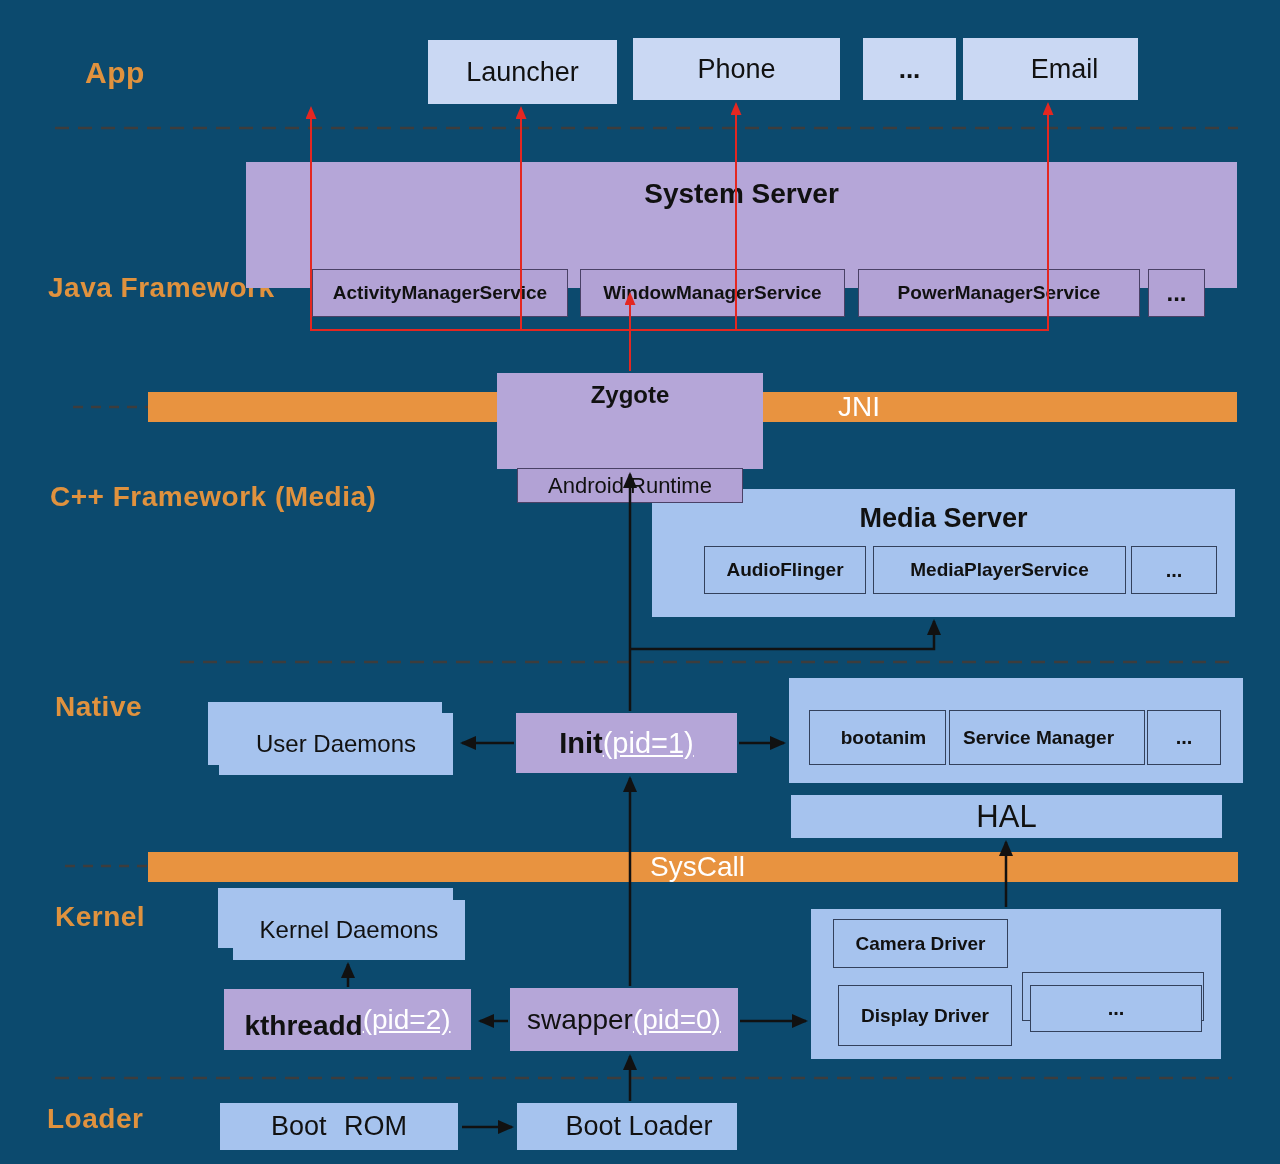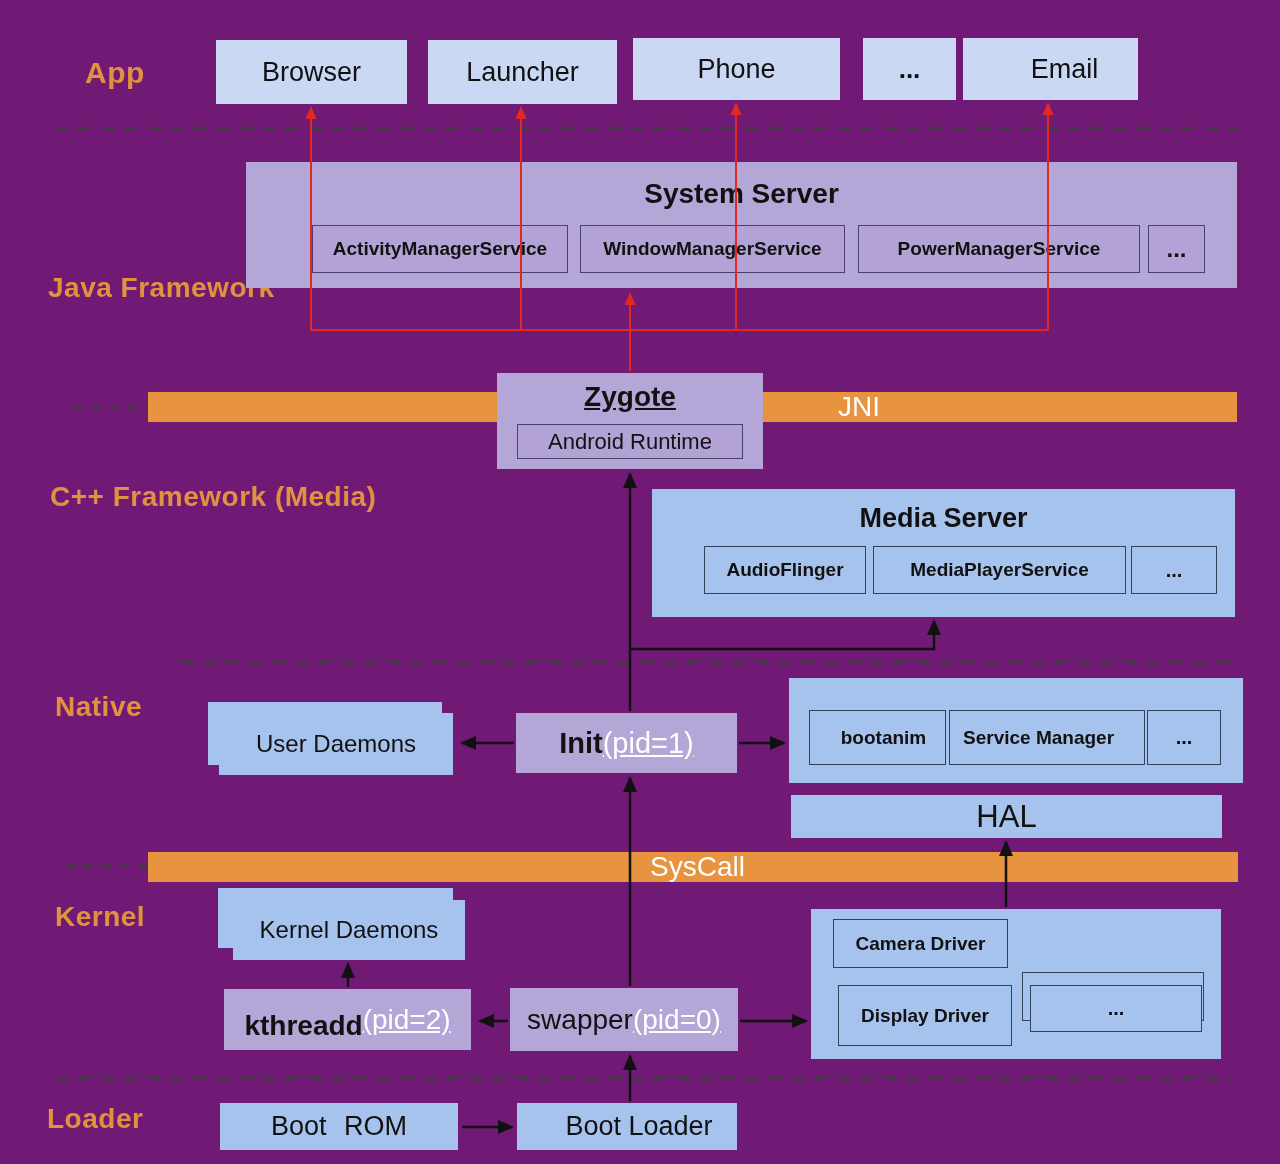--- a/index.html
+++ b/index.html
@@ -1,29 +1,29 @@
 <!DOCTYPE html>
 <html><head>
 <meta charset="utf-8">
 <style>
   html,body{margin:0;padding:0;background:#fff;}
   .canvas{
-    position:relative;width:1280px;height:1164px;background:#701a75;
+    position:relative;width:1280px;height:1164px;background:#0c4a6e;
     font-family:"Liberation Sans",sans-serif;overflow:hidden;
   }
   .box{
     position:absolute;box-sizing:border-box;display:flex;
     align-items:center;justify-content:center;
     color:#111;text-align:center;
   }
   .blue-light{background:#cad8f3;}
   .blue{background:#a6c3ee;}
   .purple{background:#b5a6d8;}
   .inner-b{border:1.5px solid #33415c;background:#a6c3ee;}
-  .inner-p{border:1.5px solid #4a4166;background:#b2a2d5;}
+  .inner-p{border:1.5px solid #4a4166;background:#b2a2d5;margin-top:44px;}
   .layer-label{
     position:absolute;color:#e0923e;font-weight:bold;
     font-size:28px;letter-spacing:0.5px;white-space:nowrap;
   }
   .band{position:absolute;background:#e89340;}
   .band-text{position:absolute;color:#ffffff;font-size:28px;white-space:nowrap;}
   .title-abs{position:absolute;left:0;width:100%;text-align:center;font-weight:bold;color:#111;}
   .pid{color:#ffffff;font-weight:normal;text-decoration:underline;}
   svg.overlay{position:absolute;left:0;top:0;z-index:30;pointer-events:none;}
   .lvl-band{z-index:5;}
@@ -40,36 +40,35 @@
   <div class="layer-label" style="left:50px;top:481px;">C++ Framework (Media)</div>
   <div class="layer-label" style="left:55px;top:691px;">Native</div>
   <div class="layer-label" style="left:55px;top:901px;">Kernel</div>
   <div class="layer-label" style="left:47px;top:1103px;">Loader</div>
 
   <div class="band lvl-band" style="left:148px;top:392px;width:1089px;height:30px;"></div>
   <span class="band-text" style="left:838px;top:392px;line-height:30px;z-index:6;">JNI</span>
   <div class="band lvl-band" style="left:148px;top:852px;width:1090px;height:30px;"></div>
   <span class="band-text" style="left:650px;top:852px;line-height:30px;z-index:6;">SysCall</span>
 
-  <div class="box blue-light lvl-box" style="left:216px;top:40px;width:191px;height:64px;font-size:27px;">Browser</div>
   <div class="box blue-light lvl-box" style="left:428px;top:40px;width:189px;height:64px;font-size:27px;">Launcher</div>
   <div class="box blue-light lvl-box" style="left:633px;top:38px;width:207px;height:62px;font-size:27px;">Phone</div>
   <div class="box blue-light lvl-box" style="left:863px;top:38px;width:93px;height:62px;font-size:26px;font-weight:bold;">...</div>
   <div class="box blue-light lvl-box" style="left:963px;top:38px;width:175px;height:62px;font-size:27px;padding-left:28px;">Email</div>
 
   <div class="box purple lvl-box" style="left:246px;top:162px;width:991px;height:126px;">
     <div class="title-abs" style="top:16px;font-size:28px;">System Server</div>
   </div>
   <div class="box inner-p lvl-inner" style="left:312px;top:225px;width:256px;height:48px;font-size:19px;font-weight:bold;">ActivityManagerService</div>
   <div class="box inner-p lvl-inner" style="left:580px;top:225px;width:265px;height:48px;font-size:19px;font-weight:bold;">WindowManagerService</div>
   <div class="box inner-p lvl-inner" style="left:858px;top:225px;width:282px;height:48px;font-size:19px;font-weight:bold;">PowerManagerService</div>
   <div class="box inner-p lvl-inner" style="left:1148px;top:225px;width:57px;height:48px;font-size:24px;font-weight:bold;">...</div>
 
   <div class="box purple lvl-box" style="left:497px;top:373px;width:266px;height:96px;">
-    <div class="title-abs" style="top:8px;font-size:28px;text-decoration:underline;">Zygote</div>
+    <div class="title-abs" style="top:8px;font-size:24px;">Zygote</div>
   </div>
   <div class="box inner-p lvl-inner" style="left:517px;top:424px;width:226px;height:35px;font-size:22px;">Android Runtime</div>
 
   <div class="box blue lvl-box" style="left:652px;top:489px;width:583px;height:128px;">
     <div class="title-abs" style="top:14px;font-size:27px;">Media Server</div>
   </div>
   <div class="box inner-b lvl-inner" style="left:704px;top:546px;width:162px;height:48px;font-size:19px;font-weight:bold;">AudioFlinger</div>
   <div class="box inner-b lvl-inner" style="left:873px;top:546px;width:253px;height:48px;font-size:19px;font-weight:bold;">MediaPlayerService</div>
   <div class="box inner-b lvl-inner" style="left:1131px;top:546px;width:86px;height:48px;font-size:20px;font-weight:bold;">...</div>
 

